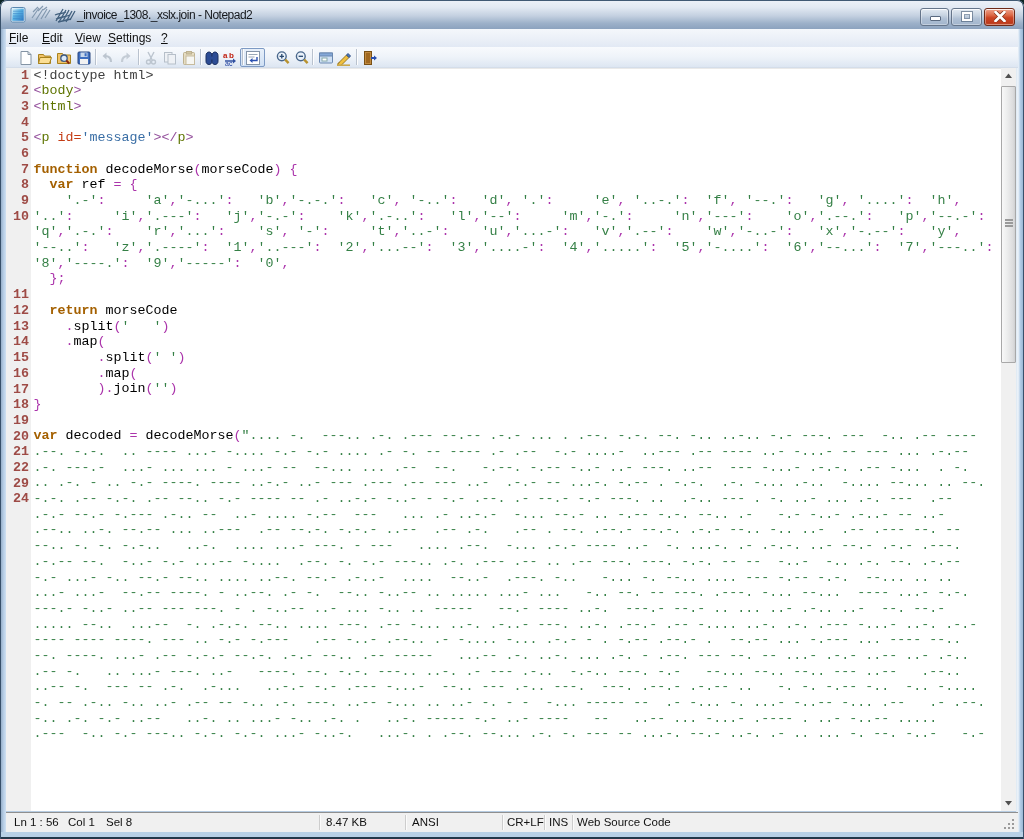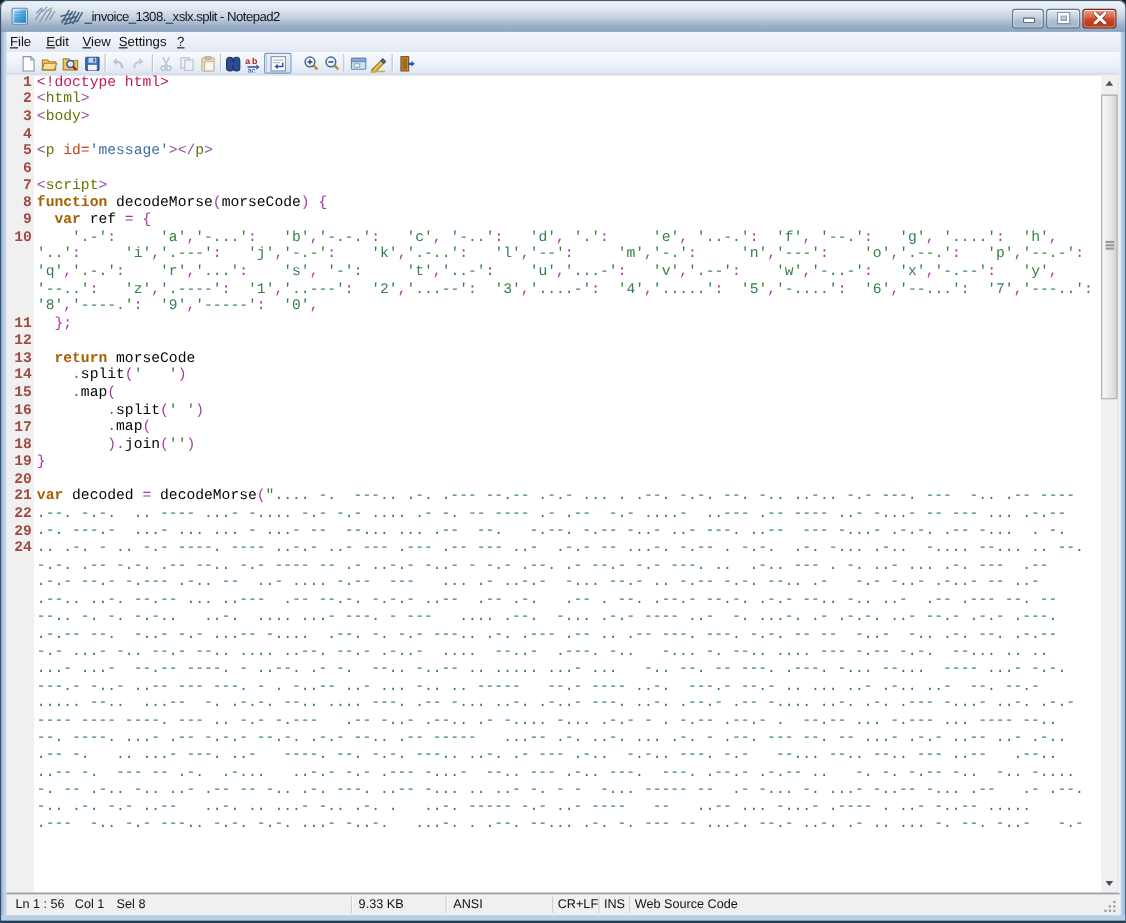--- a/index.html
+++ b/index.html
@@ -65,21 +65,21 @@
     <svg style="position:absolute;left:31px;top:3px" width="48" height="23" viewBox="0 0 48 23">
       <g stroke="#7b92aa" stroke-width="1.2" fill="none" opacity=".9">
         <path d="M1 15l7-10M5 17l7-11M10 16l6-10M14 15l5-8"></path>
         <path d="M2 9l5-5M7 8l5-5M12 7l4-3"></path>
       </g>
       <g stroke="#42607e" stroke-width="1.3" fill="none">
         <path d="M25 18l7-12M28 19l7-12M32 18l6-11M35 19l6-11M39 17l5-9"></path>
         <path d="M24 12c4-2 7-1 11-3M25 16c5-2 9-2 14-4M27 19c5-1 9-2 13-3"></path>
       </g>
     </svg>
-    <div style="position:absolute;left:77px;top:8px;font-size:12px;letter-spacing:-0.5px;color:#15181c">_invoice_1308._xslx.split - Notepad2</div>
+    <div style="position:absolute;left:77px;top:8px;font-size:12px;letter-spacing:-0.5px;color:#15181c">_invoice_1308._xslx.join - Notepad2</div>
 
     <div class="btn" id="btnmin" style="left:920px;width:29px"></div>
     <div class="btn" id="btnmax" style="left:951px;width:31px"></div>
     <div class="btn" id="btnclose" style="left:984px;width:31px"></div>
     <div style="position:absolute;left:930px;top:16px;width:11px;height:4.5px;background:#fff;border:1px solid #5a6a80;border-radius:1px;z-index:2"></div>
     <div style="position:absolute;left:962px;top:12px;width:10px;height:9px;border:2.5px solid #fff;box-shadow:0 0 0 1px rgba(70,90,115,.6), inset 0 0 0 1px rgba(70,90,115,.45);z-index:2"></div>
     <svg style="position:absolute;left:994px;top:11px;z-index:2" width="12" height="11" viewBox="0 0 12 11">
       <path d="M1.5 1L10.5 10M10.5 1L1.5 10" stroke="#84331c" stroke-width="4.2" stroke-linecap="round" fill="none"></path>
       <path d="M1.5 1L10.5 10M10.5 1L1.5 10" stroke="#fff" stroke-width="2.7" stroke-linecap="round" fill="none"></path>
     </svg>
@@ -209,27 +209,26 @@
 <div class="ln" style="top:297.8px">16</div>
 <div class="ln" style="top:313.5px">17</div>
 <div class="ln" style="top:329.2px">18</div>
 <div class="ln" style="top:344.9px">19</div>
 <div class="ln" style="top:360.6px">20</div>
 <div class="ln" style="top:376.3px">21</div>
 <div class="ln" style="top:392.0px">22</div>
 <div class="ln" style="top:407.7px">29</div>
 <div class="ln" style="top:423.4px">24</div>
     <div id="code">
-<div class="r"><span style="color:#be185d;">&lt;!doctype html&gt;</span></div>
+<div class="r"><span style="color:#404040;">&lt;!doctype html&gt;</span></div>
+        <div class="r"><span style="color:#94509c;">&lt;</span><span style="color:#5e7400;">body</span><span style="color:#94509c;">&gt;</span></div>
         <div class="r"><span style="color:#94509c;">&lt;</span><span style="color:#5e7400;">html</span><span style="color:#94509c;">&gt;</span></div>
-        <div class="r"><span style="color:#94509c;">&lt;</span><span style="color:#5e7400;">body</span><span style="color:#94509c;">&gt;</span></div>
         <div class="r"></div>
         <div class="r"><span style="color:#94509c;">&lt;</span><span style="color:#5e7400;">p</span> <span style="color:#c43c14;text-align:center;">id</span><span style="color:#c43c14;">=</span><span style="color:#3a6ea5;">'message'</span><span style="color:#94509c;">&gt;</span><span style="color:#94509c;">&lt;/</span><span style="color:#5e7400;">p</span><span style="color:#94509c;">&gt;</span></div>
         <div class="r"></div>
-        <div class="r"><span style="color:#94509c;">&lt;</span><span style="color:#5e7400;">script</span><span style="color:#94509c;">&gt;</span></div>
         <div class="r"><span style="color:#a46000;font-weight:bold;">function</span> decodeMorse<span style="color:#ab34ab;">(</span>morseCode<span style="color:#ab34ab;">)</span> <span style="color:#ab34ab;">{</span></div>
         <div class="r">  <span style="color:#a46000;font-weight:bold;">var</span> ref <span style="color:#ab34ab;">=</span> <span style="color:#ab34ab;">{</span></div>
         <div class="r">    <span style="color:#358046;">'.-'</span><span style="color:#ab34ab;">:</span>     <span style="color:#358046;">'a'</span><span style="color:#ab34ab;">,</span><span style="color:#358046;">'-...'</span><span style="color:#ab34ab;">:</span>   <span style="color:#358046;">'b'</span><span style="color:#ab34ab;">,</span><span style="color:#358046;">'-.-.'</span><span style="color:#ab34ab;">:</span>   <span style="color:#358046;">'c'</span><span style="color:#ab34ab;">,</span> <span style="color:#358046;">'-..'</span><span style="color:#ab34ab;">:</span>   <span style="color:#358046;">'d'</span><span style="color:#ab34ab;">,</span> <span style="color:#358046;">'.'</span><span style="color:#ab34ab;">:</span>     <span style="color:#358046;">'e'</span><span style="color:#ab34ab;">,</span> <span style="color:#358046;">'..-.'</span><span style="color:#ab34ab;">:</span>  <span style="color:#358046;">'f'</span><span style="color:#ab34ab;">,</span> <span style="color:#358046;">'--.'</span><span style="color:#ab34ab;">:</span>   <span style="color:#358046;">'g'</span><span style="color:#ab34ab;">,</span> <span style="color:#358046;">'....'</span><span style="color:#ab34ab;">:</span>  <span style="color:#358046;">'h'</span><span style="color:#ab34ab;">,</span></div>
         <div class="r"><span style="color:#358046;">'..'</span><span style="color:#ab34ab;">:</span>     <span style="color:#358046;">'i'</span><span style="color:#ab34ab;">,</span><span style="color:#358046;">'.---'</span><span style="color:#ab34ab;">:</span>   <span style="color:#358046;">'j'</span><span style="color:#ab34ab;">,</span><span style="color:#358046;">'-.-'</span><span style="color:#ab34ab;">:</span>    <span style="color:#358046;">'k'</span><span style="color:#ab34ab;">,</span><span style="color:#358046;">'.-..'</span><span style="color:#ab34ab;">:</span>   <span style="color:#358046;">'l'</span><span style="color:#ab34ab;">,</span><span style="color:#358046;">'--'</span><span style="color:#ab34ab;">:</span>     <span style="color:#358046;">'m'</span><span style="color:#ab34ab;">,</span><span style="color:#358046;">'-.'</span><span style="color:#ab34ab;">:</span>     <span style="color:#358046;">'n'</span><span style="color:#ab34ab;">,</span><span style="color:#358046;">'---'</span><span style="color:#ab34ab;">:</span>    <span style="color:#358046;">'o'</span><span style="color:#ab34ab;">,</span><span style="color:#358046;">'.--.'</span><span style="color:#ab34ab;">:</span>   <span style="color:#358046;">'p'</span><span style="color:#ab34ab;">,</span><span style="color:#358046;">'--.-'</span><span style="color:#ab34ab;">:</span></div>
         <div class="r"><span style="color:#358046;">'q'</span><span style="color:#ab34ab;">,</span><span style="color:#358046;">'.-.'</span><span style="color:#ab34ab;">:</span>    <span style="color:#358046;">'r'</span><span style="color:#ab34ab;">,</span><span style="color:#358046;">'...'</span><span style="color:#ab34ab;">:</span>    <span style="color:#358046;">'s'</span><span style="color:#ab34ab;">,</span> <span style="color:#358046;">'-'</span><span style="color:#ab34ab;">:</span>     <span style="color:#358046;">'t'</span><span style="color:#ab34ab;">,</span><span style="color:#358046;">'..-'</span><span style="color:#ab34ab;">:</span>    <span style="color:#358046;">'u'</span><span style="color:#ab34ab;">,</span><span style="color:#358046;">'...-'</span><span style="color:#ab34ab;">:</span>   <span style="color:#358046;">'v'</span><span style="color:#ab34ab;">,</span><span style="color:#358046;">'.--'</span><span style="color:#ab34ab;">:</span>    <span style="color:#358046;">'w'</span><span style="color:#ab34ab;">,</span><span style="color:#358046;">'-..-'</span><span style="color:#ab34ab;">:</span>   <span style="color:#358046;">'x'</span><span style="color:#ab34ab;">,</span><span style="color:#358046;">'-.--'</span><span style="color:#ab34ab;">:</span>   <span style="color:#358046;">'y'</span><span style="color:#ab34ab;">,</span></div>
         <div class="r"><span style="color:#358046;">'--..'</span><span style="color:#ab34ab;">:</span>   <span style="color:#358046;">'z'</span><span style="color:#ab34ab;">,</span><span style="color:#358046;">'.----'</span><span style="color:#ab34ab;">:</span>  <span style="color:#358046;">'1'</span><span style="color:#ab34ab;">,</span><span style="color:#358046;">'..---'</span><span style="color:#ab34ab;">:</span>  <span style="color:#358046;">'2'</span><span style="color:#ab34ab;">,</span><span style="color:#358046;">'...--'</span><span style="color:#ab34ab;">:</span>  <span style="color:#358046;">'3'</span><span style="color:#ab34ab;">,</span><span style="color:#358046;">'....-'</span><span style="color:#ab34ab;">:</span>  <span style="color:#358046;">'4'</span><span style="color:#ab34ab;">,</span><span style="color:#358046;">'.....'</span><span style="color:#ab34ab;">:</span>  <span style="color:#358046;">'5'</span><span style="color:#ab34ab;">,</span><span style="color:#358046;">'-....'</span><span style="color:#ab34ab;">:</span>  <span style="color:#358046;">'6'</span><span style="color:#ab34ab;">,</span><span style="color:#358046;">'--...'</span><span style="color:#ab34ab;">:</span>  <span style="color:#358046;">'7'</span><span style="color:#ab34ab;">,</span><span style="color:#358046;">'---..'</span><span style="color:#ab34ab;">:</span></div>
         <div class="r"><span style="color:#358046;">'8'</span><span style="color:#ab34ab;">,</span><span style="color:#358046;">'----.'</span><span style="color:#ab34ab;">:</span>  <span style="color:#358046;">'9'</span><span style="color:#ab34ab;">,</span><span style="color:#358046;">'-----'</span><span style="color:#ab34ab;">:</span>  <span style="color:#358046;">'0'</span><span style="color:#ab34ab;">,</span></div>
         <div class="r">  <span style="color:#ab34ab;">};</span></div>
         <div class="r"></div>
         <div class="r">  <span style="color:#a46000;font-weight:bold;">return</span> morseCode</div>
@@ -272,21 +271,21 @@
     </div>
     <div class="sbtn" style="top:726px"><svg width="15" height="17" viewBox="0 0 15 17">
           <path d="M7.5 11.5L4 7h7z" fill="#505050"></path>
         </svg></div>
   </div>
 
   <div id="statusbar">
     <div style="position:absolute;left:8px;top:3px">Ln 1 : 56</div>
 <div style="position:absolute;left:62px;top:3px">Col 1</div>
 <div style="position:absolute;left:100px;top:3px">Sel 8</div>
-<div style="position:absolute;left:320px;top:3px">9.33 KB</div>
+<div style="position:absolute;left:320px;top:3px">8.47 KB</div>
 <div style="position:absolute;left:406px;top:3px">ANSI</div>
 <div style="position:absolute;left:501px;top:3px">CR+LF</div>
 <div style="position:absolute;left:543px;top:3px">INS</div>
 <div style="position:absolute;left:571px;top:3px">Web Source Code</div>
     <div style="position:absolute;left:313px;top:2px;width:1px;height:15px;background:#cdcdcd;box-shadow:1px 0 0 #fbfbfb"></div>
 <div style="position:absolute;left:399px;top:2px;width:1px;height:15px;background:#cdcdcd;box-shadow:1px 0 0 #fbfbfb"></div>
 <div style="position:absolute;left:496px;top:2px;width:1px;height:15px;background:#cdcdcd;box-shadow:1px 0 0 #fbfbfb"></div>
 <div style="position:absolute;left:538px;top:2px;width:1px;height:15px;background:#cdcdcd;box-shadow:1px 0 0 #fbfbfb"></div>
 <div style="position:absolute;left:566px;top:2px;width:1px;height:15px;background:#cdcdcd;box-shadow:1px 0 0 #fbfbfb"></div>
     <svg style="position:absolute;right:2px;bottom:1px" width="13" height="13" viewBox="0 0 13 13">

